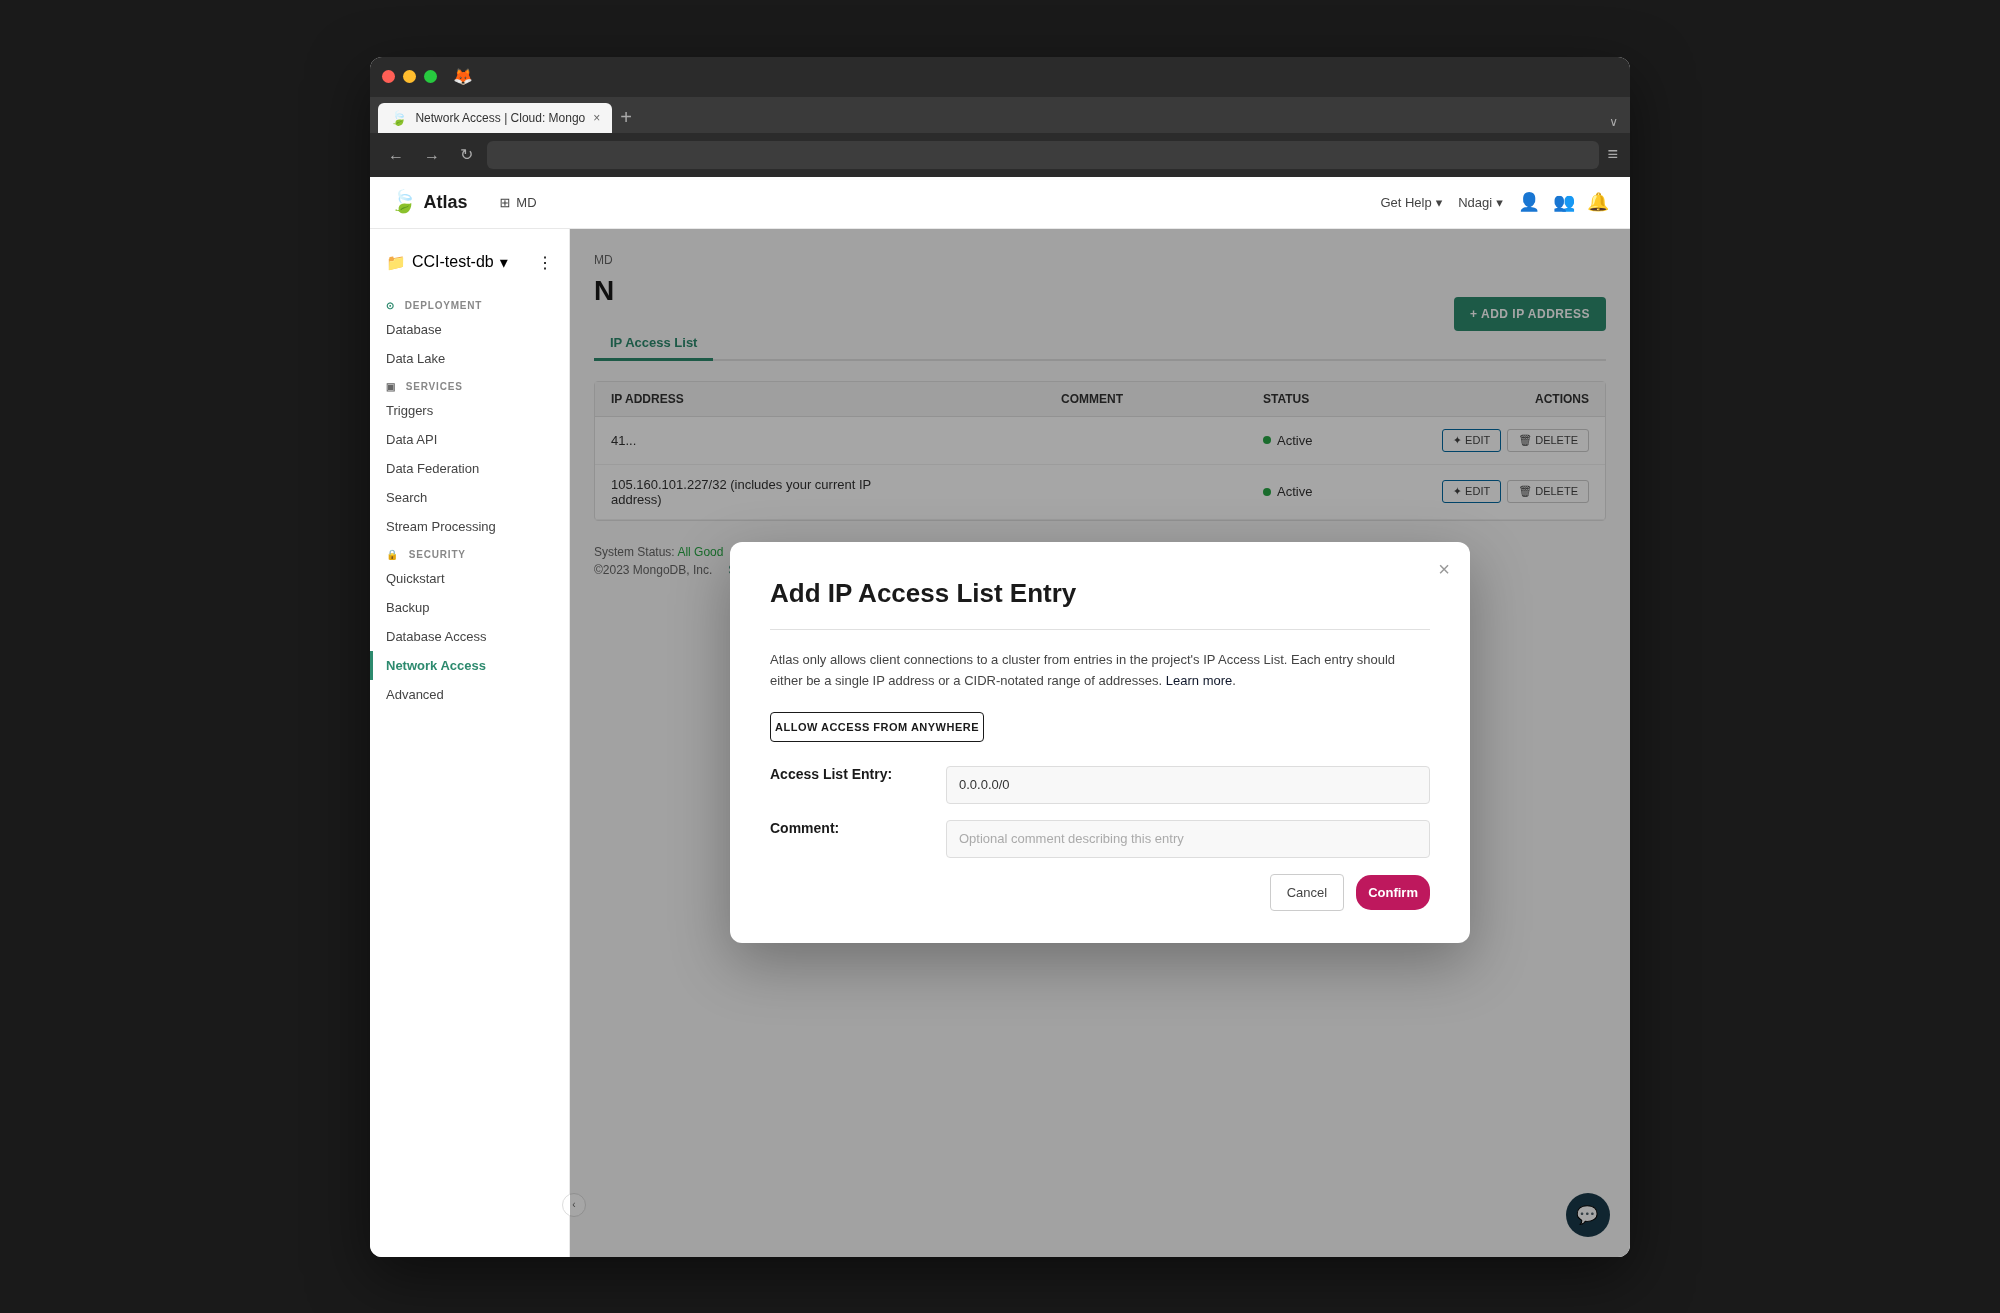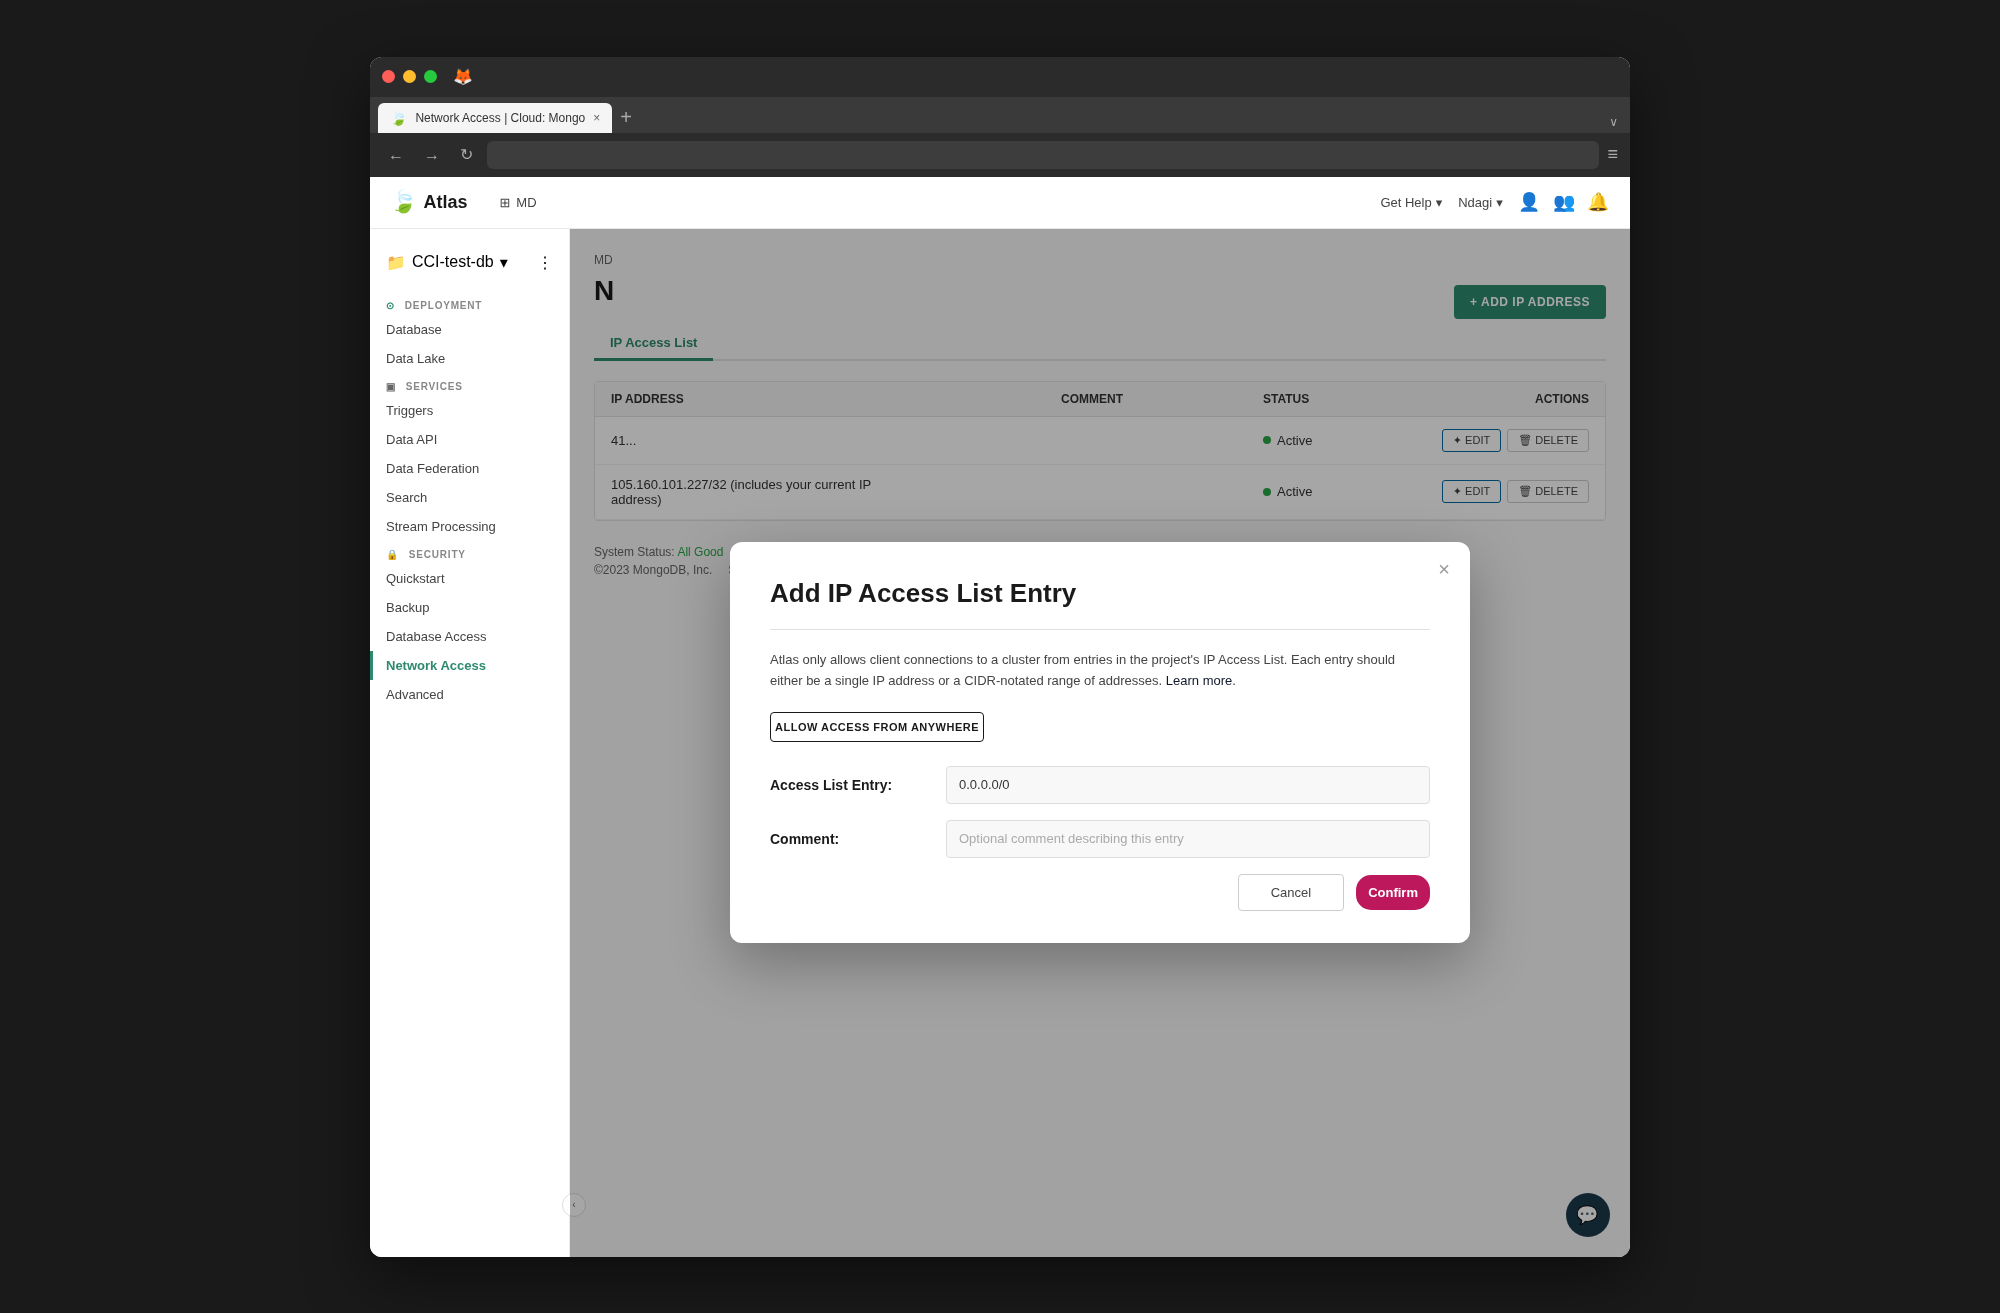--- a/index.html
+++ b/index.html
@@ -279,21 +279,21 @@
     }
     .content-tab.active {
       color: #2d8a6e;
       border-bottom-color: #2d8a6e;
       font-weight: 600;
     }
 
     
     .add-ip-btn {
       position: absolute;
-      top: 56px;
+      top: 68px;
       right: 24px;
       background: #2d8a6e;
       color: white;
       border: none;
       border-radius: 4px;
       padding: 10px 16px;
       font-size: 12px;
       font-weight: 700;
       cursor: pointer;
       letter-spacing: 0.5px;
@@ -447,21 +447,20 @@
       font-size: 11px;
       font-weight: 700;
       letter-spacing: 0.5px;
       cursor: pointer;
       color: #1a1a1a;
       margin-bottom: 24px;
     }
 
     .form-row {
       display: flex;
-      align-items: center;
       margin-bottom: 16px;
       gap: 16px;
     }
     .form-label {
       font-size: 14px;
       font-weight: 600;
       color: #1a1a1a;
       width: 160px;
       flex-shrink: 0;
     }
@@ -525,21 +524,21 @@
       display: flex;
       justify-content: flex-end;
       gap: 12px;
       margin-top: 4px;
       align-items: center;
     }
     .cancel-btn {
       background: white;
       border: 1.5px solid #ccc;
       border-radius: 4px;
-      padding: 10px 32px;
+      padding: 10px 16px;
       font-size: 13px;
       color: #444;
       cursor: pointer;
     }
     .confirm-btn {
       background: #be185d;
       border: none;
       border-radius: 15px;
       padding: 10px 12px;
       font-size: 13px;

